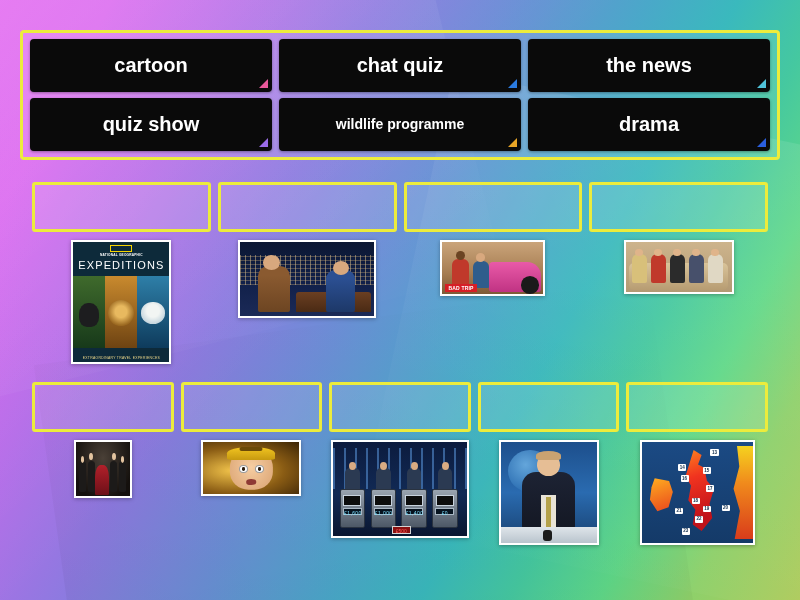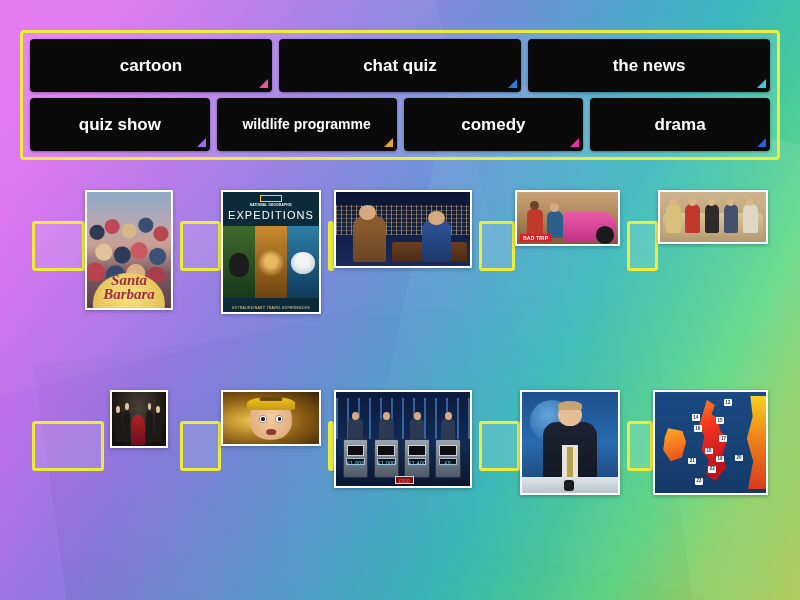--- a/index.html
+++ b/index.html
@@ -80,21 +80,21 @@
     position: relative;
     flex: 1;
     background: #0a0a0a;
     border-radius: 4px;
     display: flex;
     align-items: center;
     justify-content: center;
     text-align: center;
     color: #ffffff;
     font-weight: bold;
-    font-size: 17px;
+    font-size: 20px;
     line-height: 1.12;
     padding: 2px 8px;
     box-sizing: border-box;
     box-shadow: 0 1px 3px rgba(0,0,0,0.35);
     cursor: pointer;
     user-select: none;
   }
   .word-tile.small { font-size: 14px; }
   .tile-corner {
     position: absolute;
@@ -113,21 +113,21 @@
     width: 736px;
     display: flex;
     gap: 7px;
   }
   #row-1 { top: 182px; }
   #row-2 { top: 382px; }
 
   .cell {
     flex: 1;
     display: flex;
-    flex-direction: row;
+    flex-direction: column;
     align-items: center;
   }
   .drop-zone {
     width: 100%;
     height: 50px;
     box-sizing: border-box;
     border: 3px solid #ecec3c;
     border-radius: 3px;
     background: rgba(255,255,255,0.12);
     cursor: pointer;
@@ -479,43 +479,28 @@
     <div class="bank-row">
       <div class="word-tile">
         <span>quiz show</span>
         <span class="tile-corner" style="color:#9b6ce8"></span>
       </div>
       <div class="word-tile small">
         <span>wildlife programme</span>
         <span class="tile-corner" style="color:#e8a526"></span>
       </div>
       <div class="word-tile">
-        <span>comedy</span>
-        <span class="tile-corner" style="color:#e0359b"></span>
-      </div>
-      <div class="word-tile">
         <span>drama</span>
         <span class="tile-corner" style="color:#2a5fe0"></span>
       </div>
     </div>
   </div>
 
   <div class="grid-row" id="row-1">
 
-    <div class="cell">
-      <div class="drop-zone"></div>
-      <div class="media-wrap">
-        <div class="media m-soap">
-          <div class="sb-sky"></div>
-          <div class="sb-crowd"></div>
-          <div class="sb-sun"></div>
-          <div class="sb-title">Santa Barbara</div>
-        </div>
-      </div>
-    </div>
 
     <div class="cell">
       <div class="drop-zone"></div>
       <div class="media-wrap">
         <div class="media m-wildlife">
           <div class="ng-bg"></div>
           <div class="ng-bar"></div>
           <div class="ng-brand">NATIONAL GEOGRAPHIC</div>
           <div class="ng-head">EXPEDITIONS</div>
           <div class="ng-panels">

